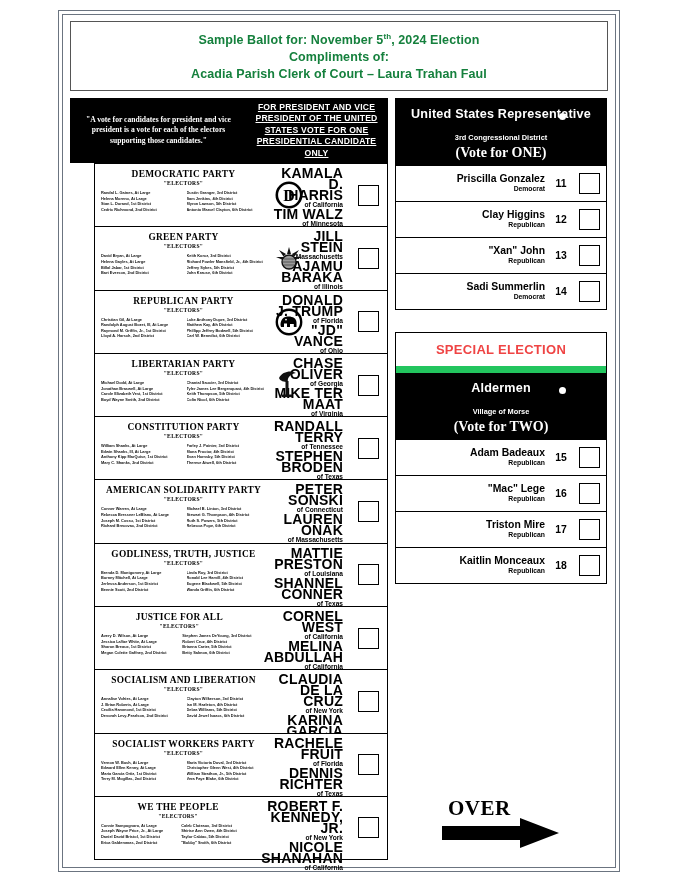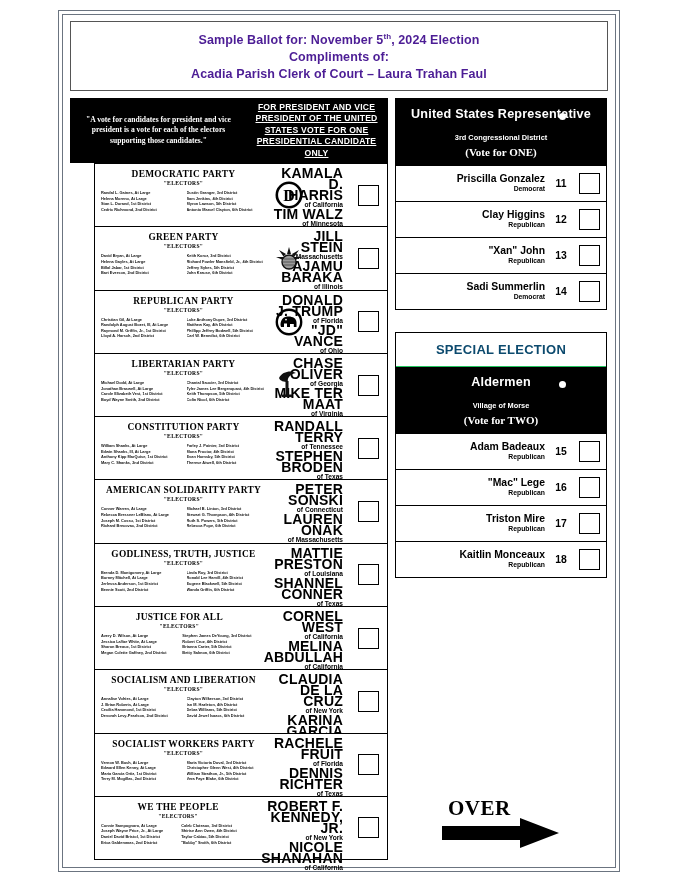--- a/index.html
+++ b/index.html
@@ -28,21 +28,21 @@
   .title-box {
     border: 1px solid #555;
     padding: 6px 4px 7px 4px;
     text-align: center;
     flex: 0 0 auto;
   }
   .title-line {
     font-weight: bold;
     font-size: 12.5px;
     line-height: 17px;
-    color: #4c1d95;
+    color: #15803d;
     letter-spacing: 0.1px;
   }
   .title-line sup { font-size: 8px; vertical-align: super; }
 
   
   .cols {
     display: flex;
     gap: 7px;
     margin-top: 7px;
     flex: 1 1 auto;
@@ -200,31 +200,31 @@
     border-radius: 50%;
   }
   .contest-sub {
     font-size: 7.4px;
     font-weight: bold;
     margin-top: 11px;
     line-height: 10px;
   }
   .contest-voteinfo {
     font-family: "Liberation Serif", serif;
-    font-size: 11px;
+    font-size: 14px;
     font-weight: bold;
     margin-top: 4px;
     line-height: 11px;
   }
   .special-banner {
     background: #fff;
-    color: #0c4a6e;
+    color: #ef4444;
     text-align: center;
     padding: 9px 4px 9px 4px;
-    border-bottom: 1px solid #22c55e;
+    border-bottom: 7px solid #22c55e;
   }
   .special-title {
     font-size: 13px;
     font-weight: bold;
     letter-spacing: 0.3px;
   }
 
   .cand-row {
     border-top: 1px solid #000;
     display: flex;

